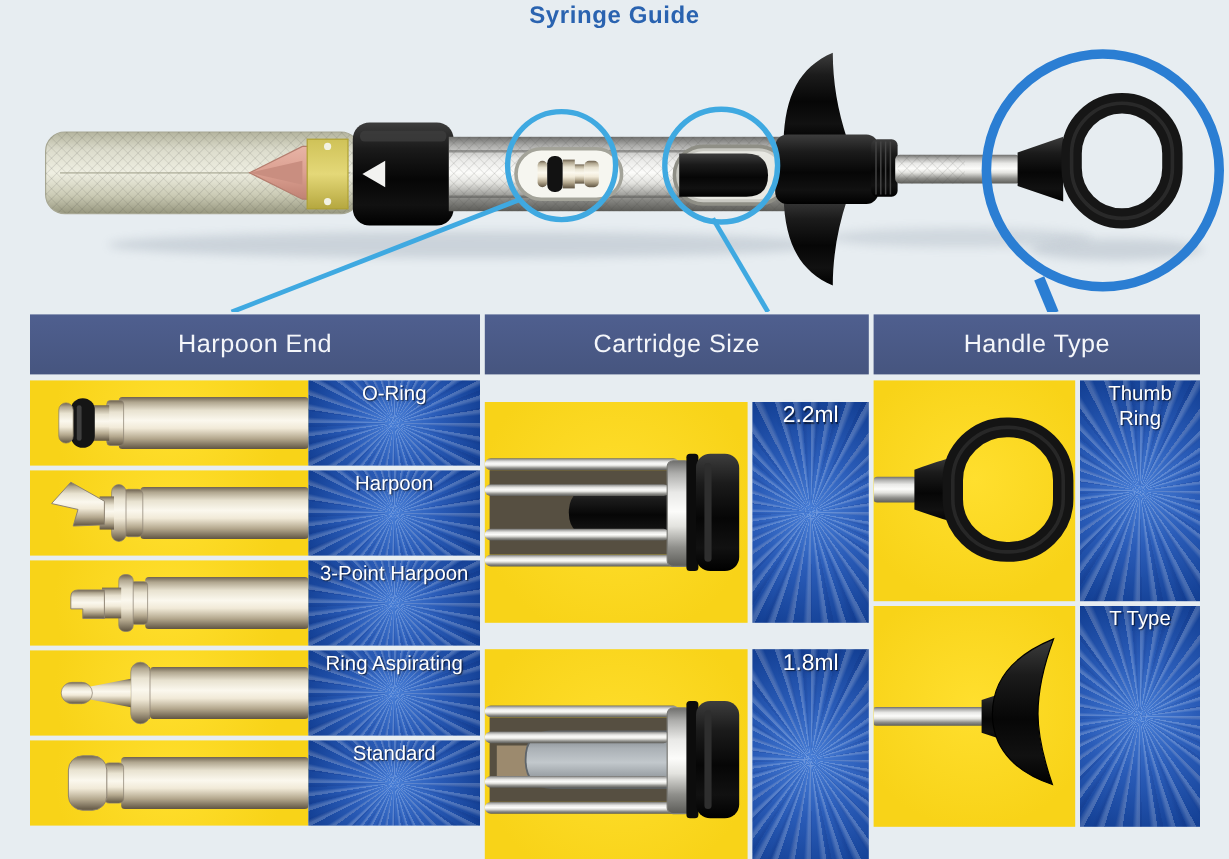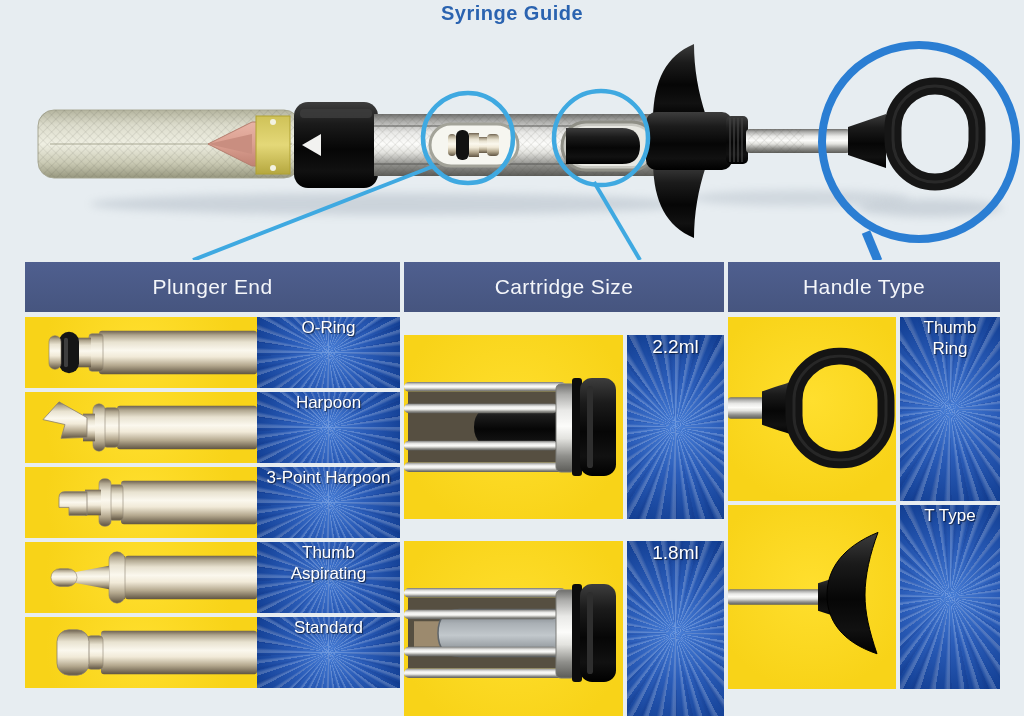--- a/index.html
+++ b/index.html
@@ -190,21 +190,21 @@
         <line x1="866" y1="202" x2="878" y2="231" stroke="#2b7ed3" stroke-width="9"></line>
         <circle cx="919" cy="112" r="97" fill="none" stroke="#2b7ed3" stroke-width="8"></circle>
       </g>
     </svg>
   </div>
 
   <div class="guide-table">
 
     <section class="col col-plunger">
       <div class="thead">
-        <span>Plunger End</span>
+        <span>Harpoon End</span>
       </div>
       <div class="row row-sm">
         <div class="img-cell">
           <svg viewBox="0 0 232 72" preserveAspectRatio="none">
             <rect x="74" y="14" width="158" height="44" rx="3" fill="url(#gMet)"></rect>
             <rect x="64" y="17" width="14" height="38" rx="3" fill="url(#gMet)" stroke="#8a8070" stroke-width=".6"></rect>
             <rect x="52" y="21" width="14" height="30" fill="url(#gMet)"></rect>
             <rect x="34" y="15" width="20" height="42" rx="10" fill="#151515"></rect>
             <rect x="39" y="21" width="4" height="30" rx="2" fill="#565656" opacity=".65"></rect>
             <rect x="24" y="19" width="12" height="34" rx="6" fill="url(#gMet)" stroke="#857a66" stroke-width=".6"></rect>
@@ -246,21 +246,21 @@
         <div class="img-cell">
           <svg viewBox="0 0 232 72" preserveAspectRatio="none">
             <rect x="100" y="14" width="132" height="44" rx="3" fill="url(#gMet)"></rect>
             <polygon points="100,14 84,22 84,50 100,58" fill="url(#gMet)"></polygon>
             <rect x="84" y="10" width="16" height="52" rx="8" fill="url(#gMet)" stroke="#8a8070" stroke-width=".6"></rect>
             <polygon points="84,24 48,31 48,41 84,48" fill="url(#gMet)"></polygon>
             <rect x="26" y="27" width="26" height="18" rx="9" fill="url(#gMet)" stroke="#8a8070" stroke-width=".6"></rect>
           </svg>
         </div>
         <div class="label-cell spun">
-          <span>Thumb Aspirating</span>
+          <span>Ring Aspirating</span>
         </div>
       </div>
       <div class="row row-sm">
         <div class="img-cell">
           <svg viewBox="0 0 232 72" preserveAspectRatio="none">
             <rect x="76" y="14" width="156" height="44" rx="3" fill="url(#gMet)"></rect>
             <rect x="62" y="19" width="16" height="34" rx="4" fill="url(#gMet)" stroke="#8a8070" stroke-width=".6"></rect>
             <rect x="32" y="13" width="32" height="46" rx="12" fill="url(#gMet)" stroke="#8a8070" stroke-width=".8"></rect>
           </svg>
         </div>

